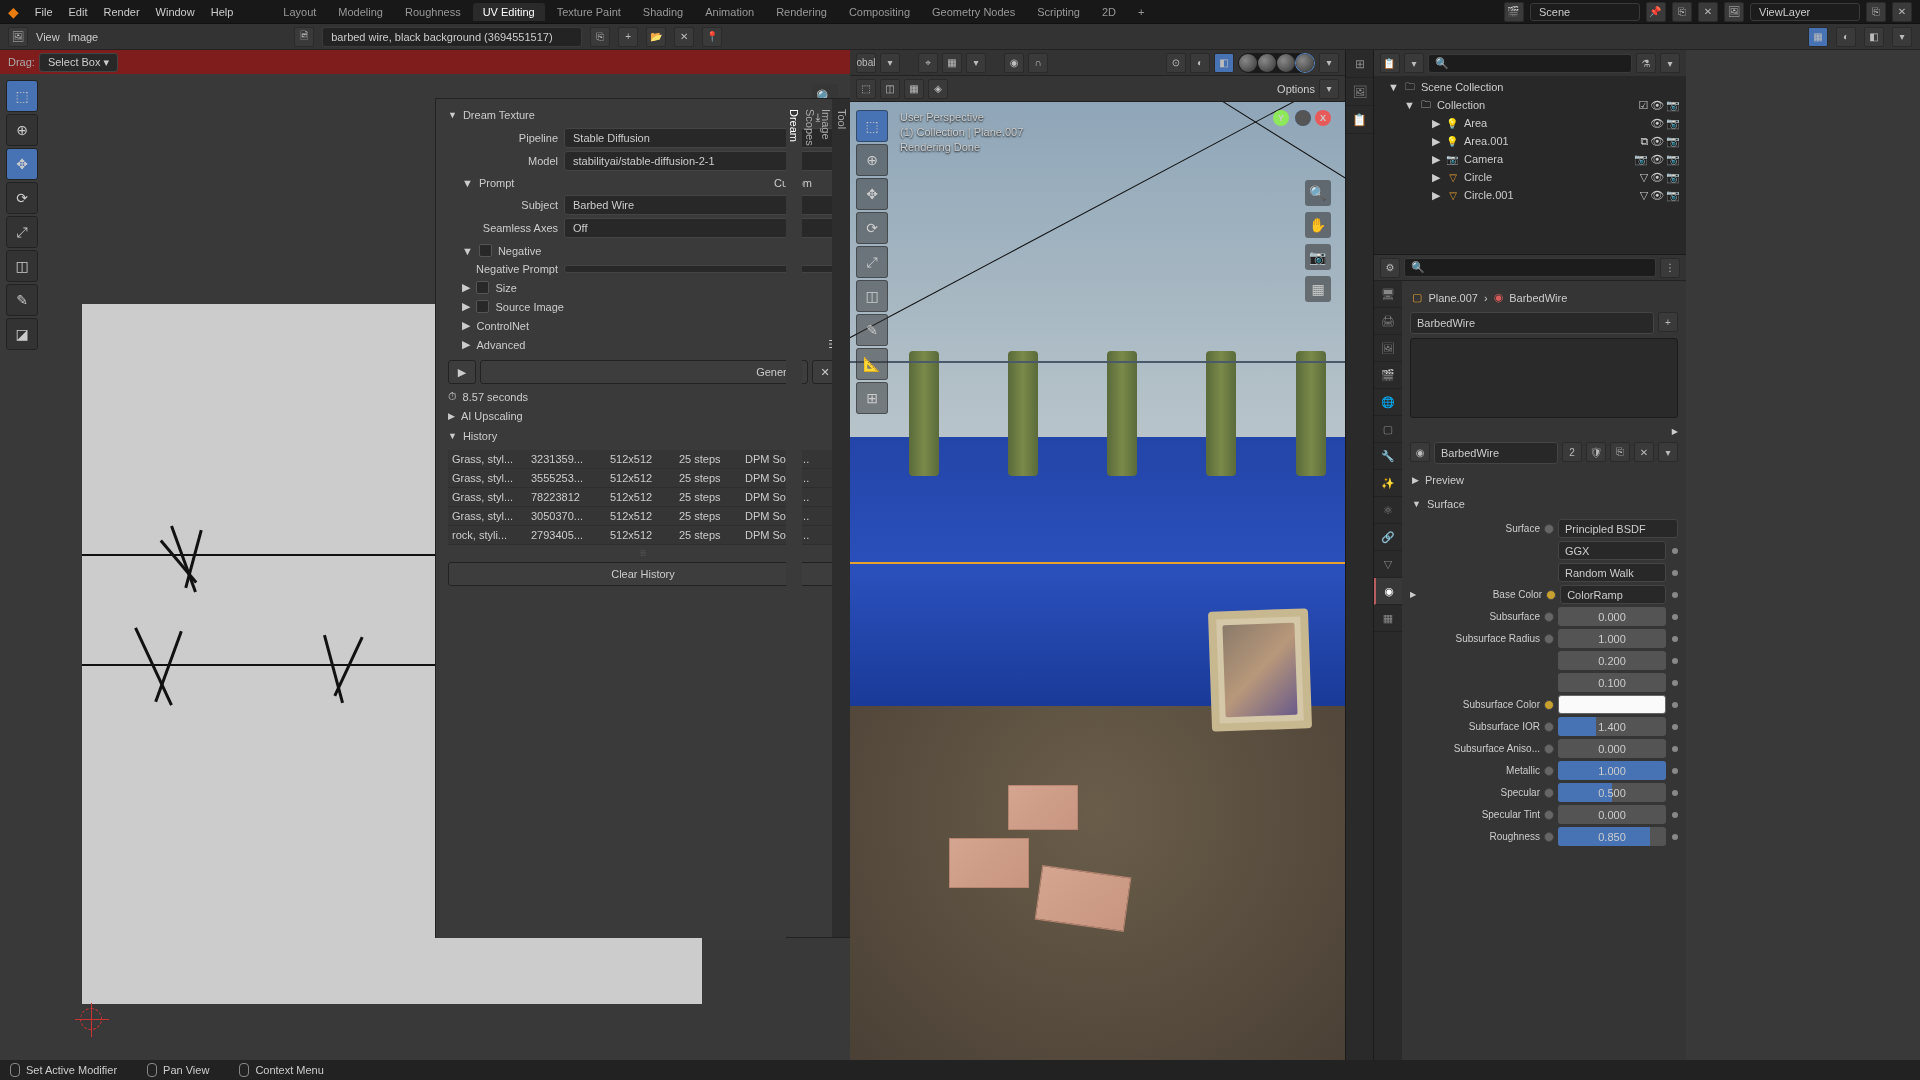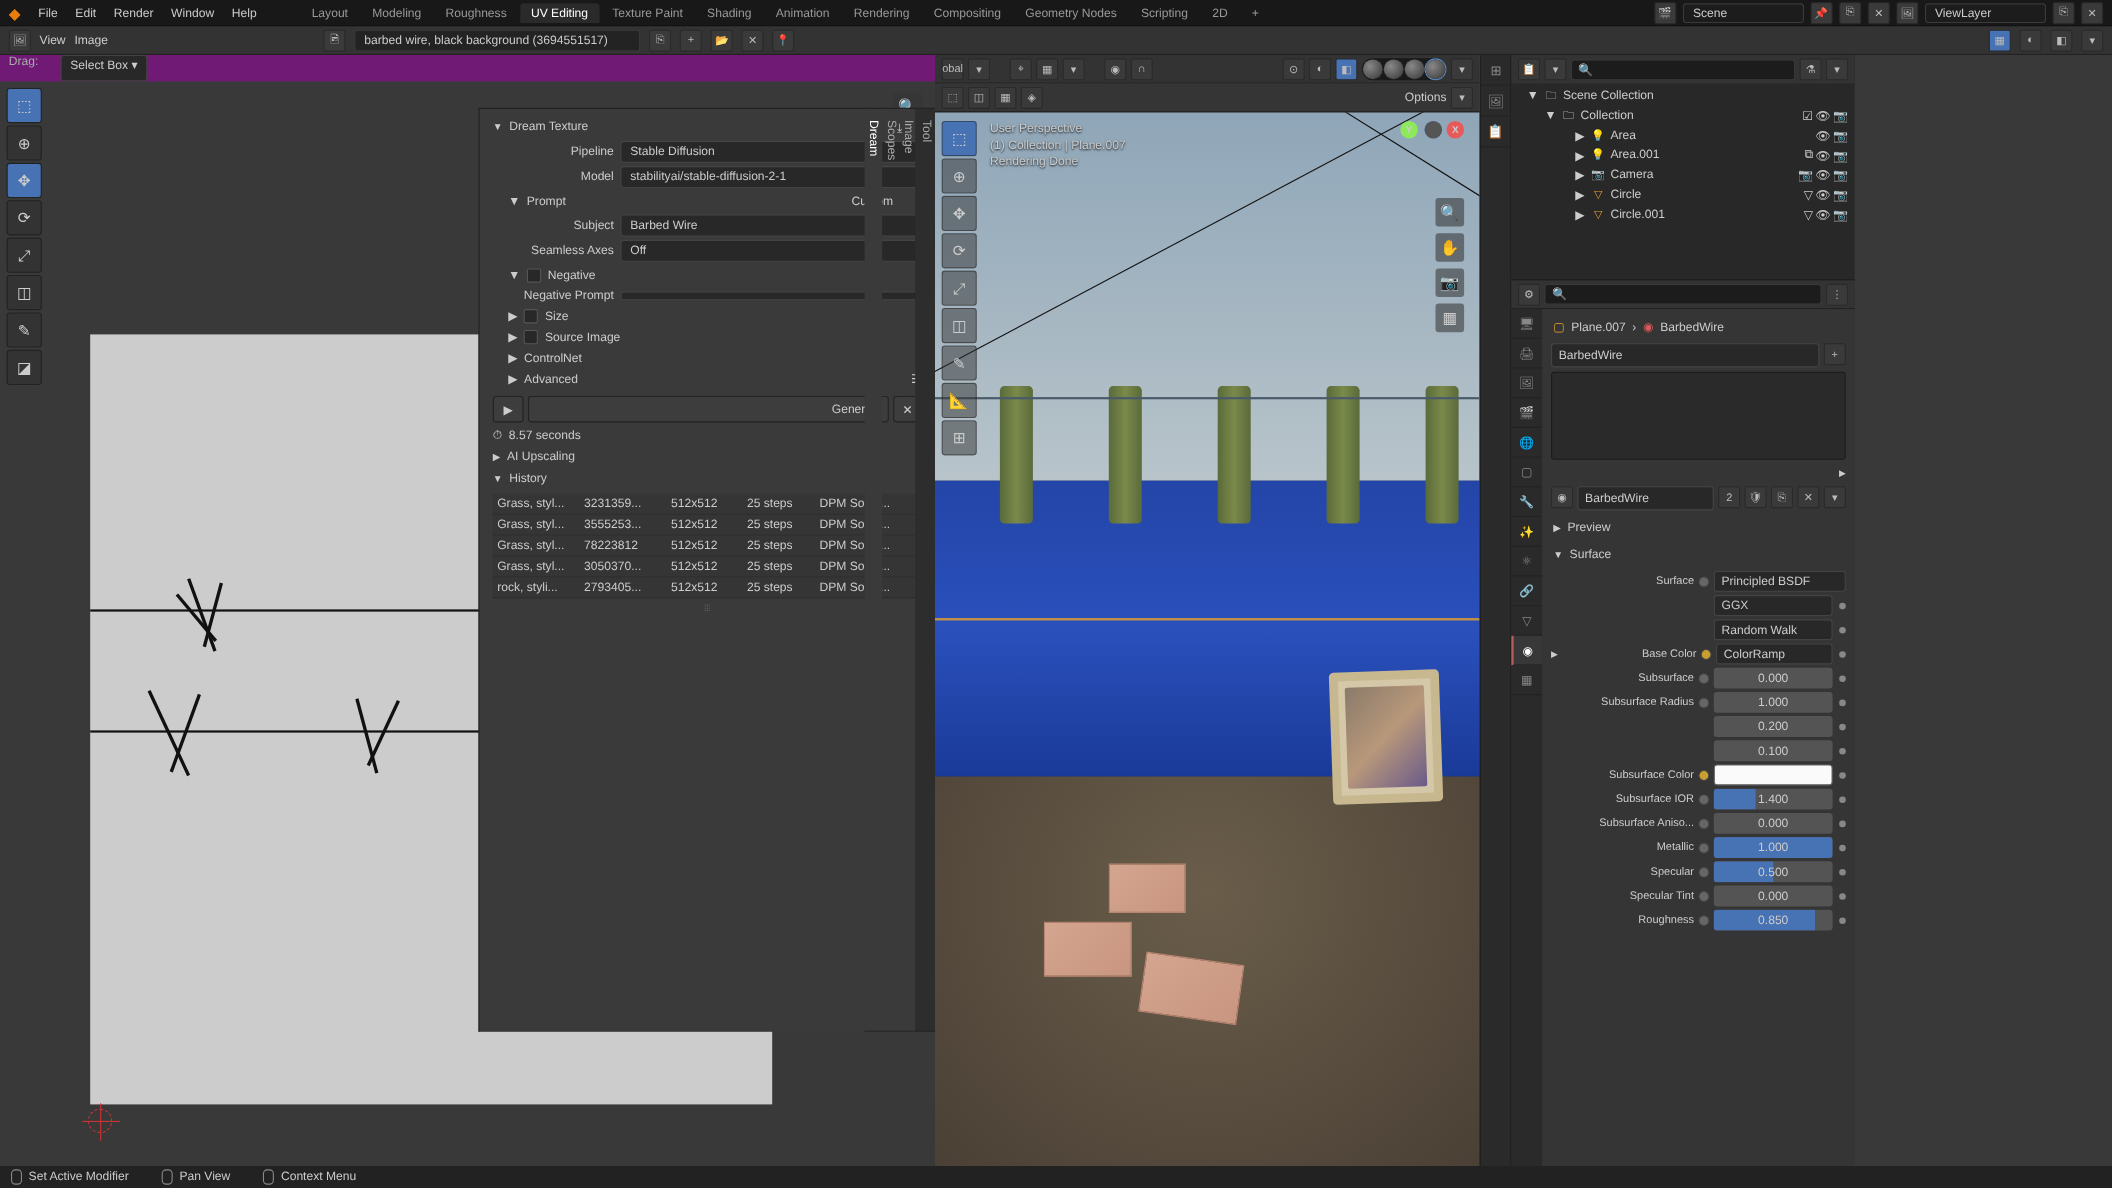--- a/index.html
+++ b/index.html
@@ -11,21 +11,21 @@
 .top-menu .ws-tab{padding:3px 10px;color:#999;border-radius:3px 3px 0 0}
 .top-menu .ws-tab.active{background:#2a2a2a;color:#fff}
 .top-menu .scene-info{margin-left:auto;display:flex;align-items:center;gap:6px}
 .top-menu .scene-box{background:#1c1c1c;border:1px solid #3a3a3a;padding:2px 8px;border-radius:3px;min-width:110px}
 .top-header{height:26px;background:#333;display:flex;align-items:center;padding:0 8px;gap:8px;border-bottom:1px solid #222}
 .icon-btn{width:20px;height:20px;background:#3a3a3a;border:1px solid #2a2a2a;border-radius:2px;display:inline-flex;align-items:center;justify-content:center;font-size:10px;color:#bbb}
 .img-name{background:#232323;border:1px solid #3a3a3a;padding:3px 8px;border-radius:3px;min-width:260px}
 .main{display:flex;height:calc(100% - 24px - 26px - 20px)}
 
 .img-editor{width:850px;position:relative;background:#393939;display:flex;flex-direction:column}
-.img-editor .sub-header{height:24px;background:#701a75;display:flex;padding:0 8px;gap:20px}
+.img-editor .sub-header{height:24px;background:#7f1d1d;display:flex;align-items:center;padding:0 8px;gap:4px}
 .img-editor .sub-header .drag-label{color:#aaa}
 .img-editor .sub-header .sel-box{background:#282828;border:1px solid #444;padding:2px 8px;border-radius:3px}
 .img-canvas-wrap{flex:1;position:relative;overflow:hidden}
 .toolbar-left{position:absolute;left:6px;top:6px;width:32px;display:flex;flex-direction:column;gap:2px;z-index:10}
 .toolbar-left .tb{width:32px;height:32px;background:#333;border:1px solid #222;border-radius:3px;display:flex;align-items:center;justify-content:center;font-size:14px}
 .toolbar-left .tb.active{background:#4772b3}
 .img-canvas{position:absolute;left:82px;top:230px;width:620px;height:700px;background:#cccccc}
 .wire{position:absolute;left:0;right:0;height:2px;background:#111}
 .barb{position:absolute;width:3px;background:#111}
 .cursor2d{position:absolute;left:80px;top:934px;width:22px;height:22px;border:1px dashed #c33;border-radius:50%}
@@ -343,20 +343,21 @@
             </div>
           <div class="history-row">
               <span>rock, styli...</span>
               <span>2793405...</span>
               <span>512x512</span>
               <span>25 steps</span>
               <span>DPM Solve...</span>
             </div>
         </div>
         <div style="text-align:center;color:#666;font-size:8px">⦙⦙⦙</div>
+        <div class="wide-btn">Clear History</div>
       </div>
     </div>
   </div>
 
   <div class="viewport3d">
     <div class="vp-header">
       <span class="icon-btn">obal</span>
       <span class="icon-btn">▾</span>
       <span style="width:10px"></span>
       <span class="icon-btn">⌖</span>

